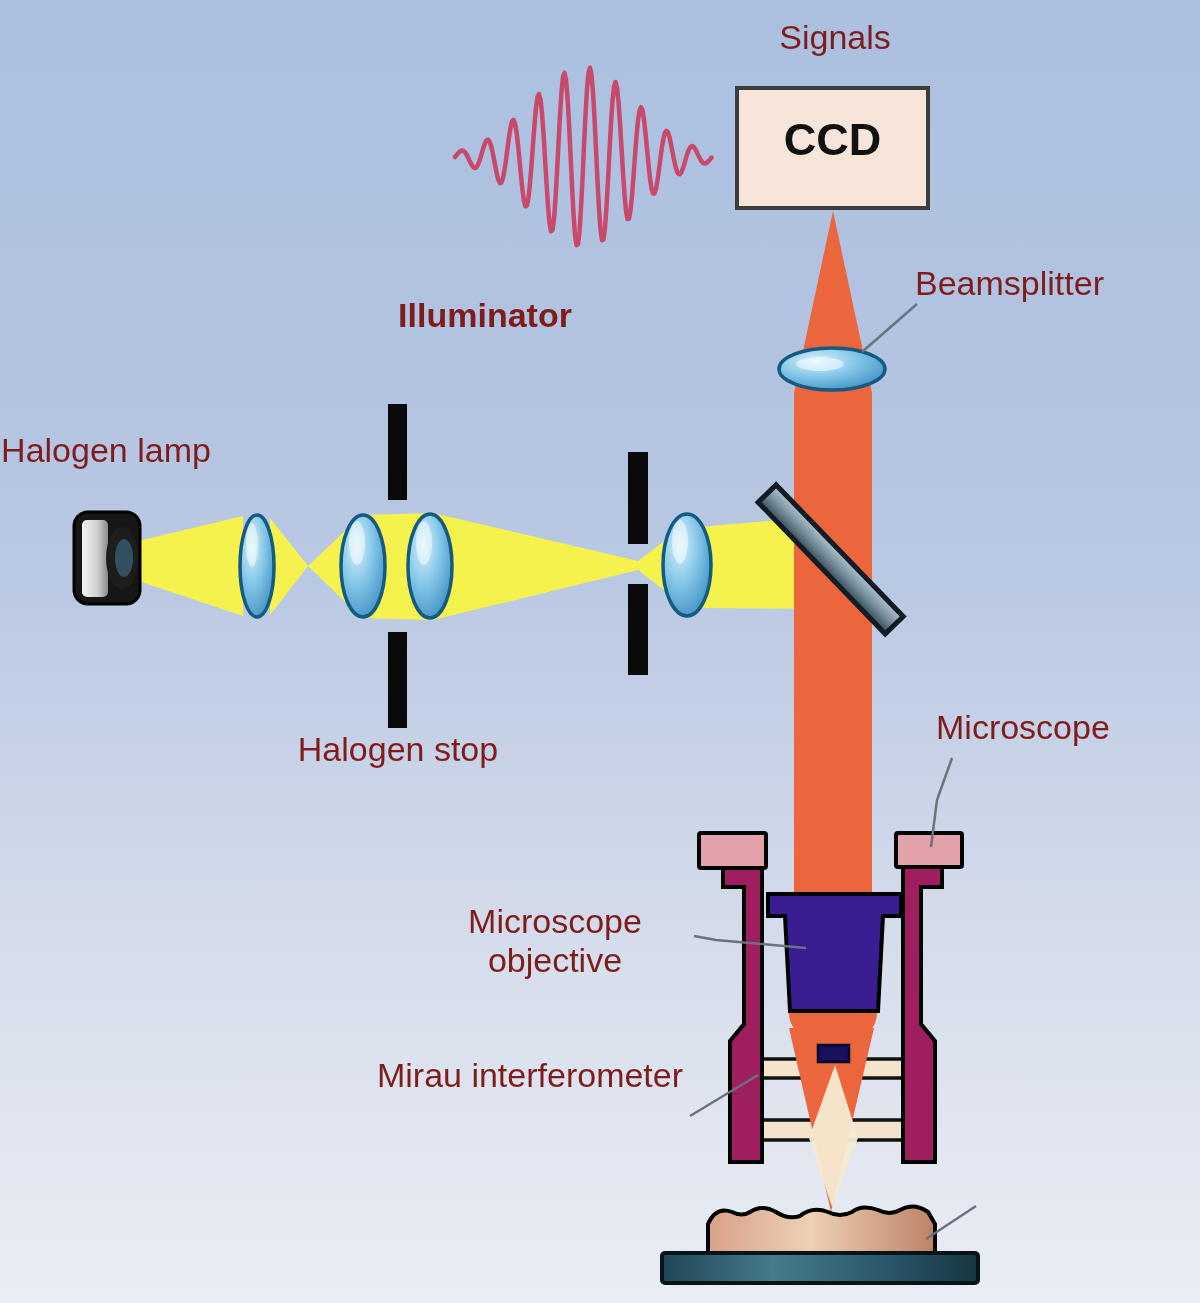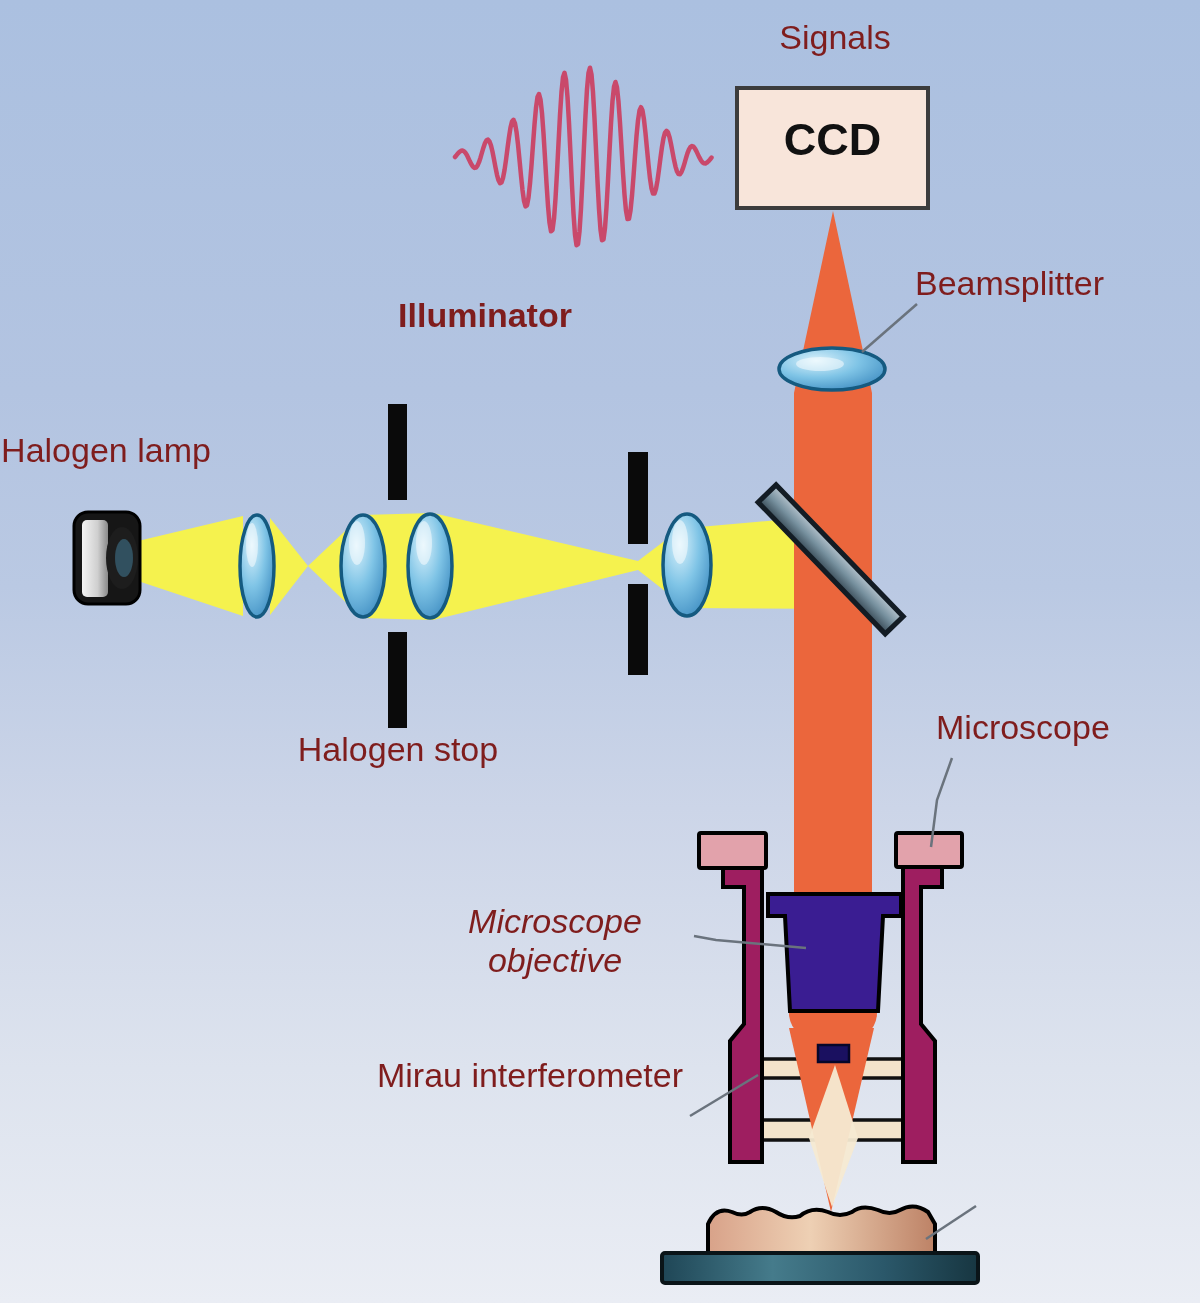--- a/index.html
+++ b/index.html
@@ -138,15 +138,15 @@
     <polyline points="976,1206 926,1239" fill="none" stroke="#6a737d" stroke-width="2.5"></polyline>
   </svg>
 
   <div class="label" style="left:735px;top:18px;width:200px;">Signals</div>
   <div class="ccd-text" style="left:737px;top:114px;width:191px;">CCD</div>
   <div class="label left" style="left:915px;top:264px;width:290px;">Beamsplitter</div>
   <div class="label bold" style="left:355px;top:296px;width:260px;">Illuminator</div>
   <div class="label" style="left:0px;top:402px;width:212px;margin-top:29px;">Halogen lamp</div>
   <div class="label" style="left:284px;top:730px;width:228px;">Halogen stop</div>
   <div class="label left" style="left:936px;top:708px;width:240px;">Microscope</div>
-  <div class="label" style="left:420px;top:902px;width:270px;font-style:italic;">Microscope objective</div>
+  <div class="label" style="left:420px;top:902px;width:270px;">Microscope objective</div>
   <div class="label" style="left:370px;top:1056px;width:320px;">Mirau interferometer</div>
 </div>
 
 </body></html>

